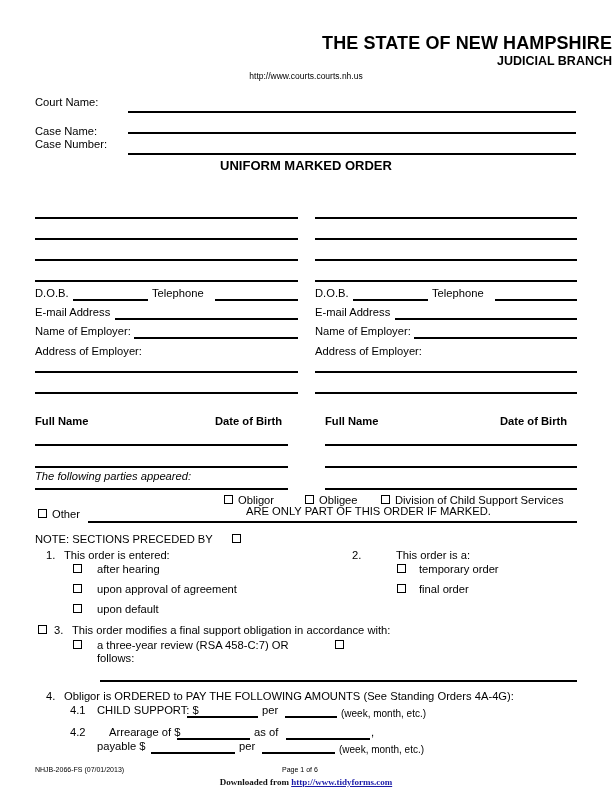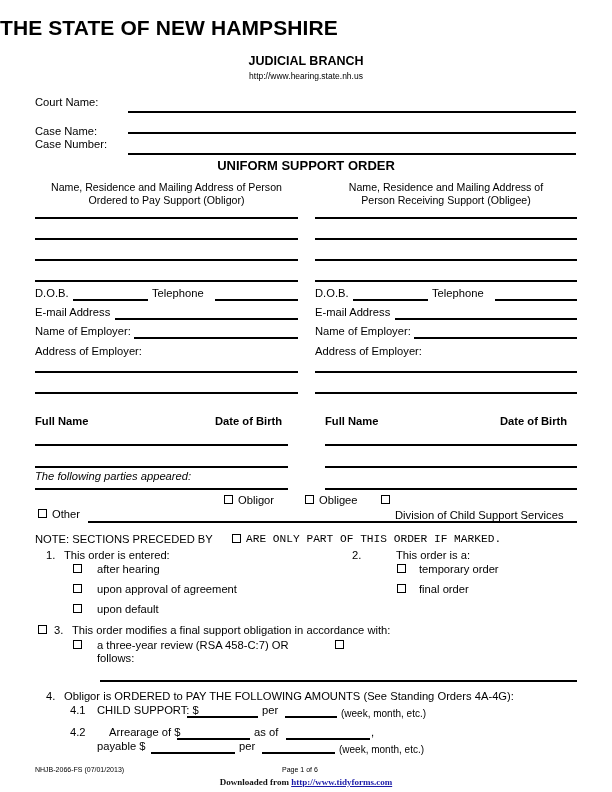--- a/index.html
+++ b/index.html
@@ -18,32 +18,32 @@
   .page {
     position: absolute;
     left: 0; top: 0;
     width: 612px;
     height: 792px;
   }
 
   
   .hdr-state {
     position: absolute;
-    left: 0; top: 16px;
-    width: 612px;
-    text-align: left;
-    font-size: 21px;
+    left: 0; top: 33px;
+    width: 612px;
+    text-align: right;
+    font-size: 18px;
     font-weight: bold;
     letter-spacing: 0.1px;
   }
   .hdr-branch {
     position: absolute;
     left: 0; top: 54px;
     width: 612px;
-    text-align: center;
+    text-align: right;
     font-size: 12.5px;
     font-weight: bold;
   }
   .hdr-url {
     position: absolute;
     left: 0; top: 71px;
     width: 612px;
     text-align: center;
     font-size: 8.5px;
   }
@@ -114,44 +114,36 @@
     text-align: right;
   }
 </style>
 </head>
 <body>
 
 <div class="page">
 
   <div class="hdr-state">THE STATE OF NEW HAMPSHIRE</div>
   <div class="hdr-branch">JUDICIAL BRANCH</div>
-  <div class="hdr-url">http://www.hearing.state.nh.us</div>
+  <div class="hdr-url">http://www.courts.courts.nh.us</div>
 
   <div class="lbl" style="left:35px; top:96px;">Court Name:</div>
   <div class="lbl" style="left:128px; top:96px; width:448px;"></div>
   <div class="rule" style="left:128px; top:111px; width:448px;"></div>
 
   <div class="lbl" style="left:35px; top:125px;">Case Name:</div>
   <div class="lbl" style="left:128px; top:117px; width:448px;"></div>
   <div class="rule" style="left:128px; top:132px; width:448px;"></div>
 
   <div class="lbl" style="left:35px; top:138px;">Case Number:</div>
   <div class="lbl" style="left:128px; top:138px; width:448px;"></div>
   <div class="rule" style="left:128px; top:153px; width:448px;"></div>
 
-  <div class="uso-title">UNIFORM SUPPORT ORDER</div>
-
-  <div class="col-head" style="left:35px; top:181px; width:263px;">
-    <span>Name, Residence and Mailing Address of Person</span><br>
-    <span>Ordered to Pay Support  (Obligor)</span>
-  </div>
-  <div class="col-head" style="left:315px; top:181px; width:262px;">
-    <span>Name, Residence and Mailing Address of</span><br>
-    <span>Person Receiving Support (Obligee)</span>
-  </div>
+  <div class="uso-title">UNIFORM MARKED ORDER</div>
+
 
   <div class="rule" style="left:35px; top:217px; width:263px;"></div>
   <div class="rule" style="left:35px; top:238px; width:263px;"></div>
   <div class="rule" style="left:35px; top:259px; width:263px;"></div>
   <div class="rule" style="left:35px; top:280px; width:263px;"></div>
 
   <div class="rule" style="left:315px; top:217px; width:262px;"></div>
   <div class="rule" style="left:315px; top:238px; width:262px;"></div>
   <div class="rule" style="left:315px; top:259px; width:262px;"></div>
   <div class="rule" style="left:315px; top:280px; width:262px;"></div>
@@ -202,29 +194,29 @@
 
   <div class="lbl" style="left:35px; top:470px;font-style:italic;">The following parties appeared:</div>
 
   <div class="cbx" style="left:224px; top:495px;"></div>
   <div class="lbl" style="left:238px; top:494px;">Obligor</div>
 
   <div class="cbx" style="left:305px; top:495px;"></div>
   <div class="lbl" style="left:319px; top:494px;">Obligee</div>
 
   <div class="cbx" style="left:381px; top:495px;"></div>
-  <div class="lbl" style="left:395px; top:494px;margin-top:15px;">Division of Child Support Services</div>
+  <div class="lbl" style="left:395px; top:494px;">Division of Child Support Services</div>
 
   <div class="cbx" style="left:38px; top:509px;"></div>
   <div class="lbl" style="left:52px; top:508px;">Other</div>
   <div class="rule" style="left:88px; top:521px; width:489px;"></div>
 
   <div class="lbl" style="left:35px; top:533px;">NOTE: SECTIONS PRECEDED BY</div>
   <div class="cbx" style="left:232px; top:534px;"></div>
-  <div class="lbl" style="left:246px; top:533px;font-family:Liberation Mono, monospace;">ARE ONLY PART OF THIS ORDER IF MARKED.</div>
+  <div class="lbl" style="left:246px; top:505px;">ARE ONLY PART OF THIS ORDER IF MARKED.</div>
 
   <div class="lbl" style="left:46px; top:549px;">1.</div>
   <div class="lbl" style="left:64px; top:549px;">This order is entered:</div>
 
   <div class="cbx" style="left:73px; top:564px;"></div>
   <div class="lbl" style="left:97px; top:563px;">after hearing</div>
 
   <div class="cbx" style="left:73px; top:584px;"></div>
   <div class="lbl" style="left:97px; top:583px;">upon approval of agreement</div>
 

